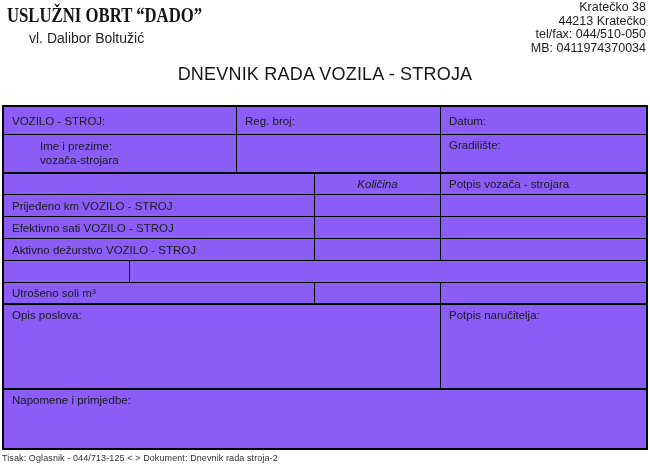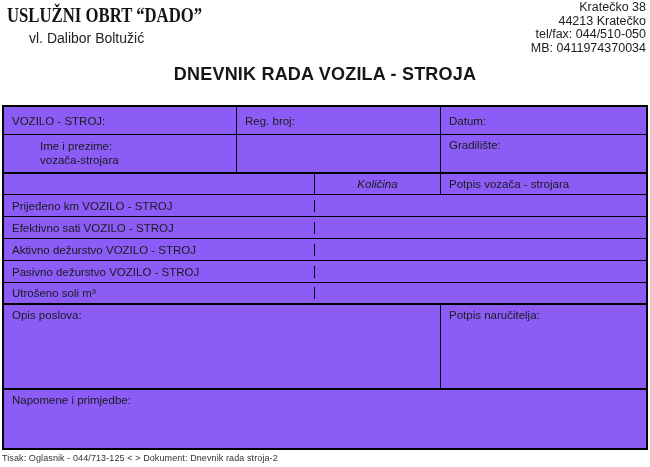--- a/index.html
+++ b/index.html
@@ -16,39 +16,39 @@
     display:inline-block; transform:scaleX(0.76); transform-origin:0 0;
     white-space:nowrap; color:#141414; letter-spacing:0px;
   }
   .owner { font-size:14px; margin-top:2px; padding-left:22px; color:#222; }
   .contact {
     position:absolute; right:4px; top:1px; text-align:right;
     font-size:12.5px; line-height:13.5px; color:#1c1c1c;
   }
   .doc-title {
     position:absolute; left:0; right:0; top:64px; text-align:center;
-    font-size:18px; font-weight:700; letter-spacing:0.2px; color:#161616;
+    font-size:18px; font-weight:400; letter-spacing:0.2px; color:#161616;
   }
   
   .form-table {
     position:absolute; left:2px; top:105px; width:646px; height:345px;
     border:2px solid #000; display:flex; flex-direction:column; background:#8b5cf6;
   }
   .row { display:flex; flex-direction:row; width:100%; }
   .row.bb1 { border-bottom:1px solid #000; }
   .row.bb2 { border-bottom:2px solid #000; }
   .cell { position:relative; display:flex; align-items:center; padding-left:8px; font-size:11.5px; }
   .cell.br { border-right:1px solid #000; }
   .cell.top { align-items:flex-start; padding-top:4px; }
   .cell.center-h { justify-content:center; padding-left:0;font-style:italic; }
   .cell.grow { flex:1; }
   .w233 { width:233px; } .w204 { width:204px; }
   .w311 { width:311px; } .w126 { width:126px; }
   .w437 { width:437px; }
-  .h28 { height:28px; } .h39 { height:39px; } .h22 { height:22px;align-items:center; }
+  .h28 { height:28px; } .h39 { height:39px; } .h22 { height:22px; }
   .h85 { height:85px; }
   .row.fill { flex:1; }
   .two-line { line-height:14px;margin-left:28px; }
   
   .print-footer {
     position:absolute; left:2px; top:453px; font-size:9px; color:#333; letter-spacing:0.1px;
   }
 </style>
 </head>
 <body>
@@ -103,21 +103,20 @@
       <div class="cell br w311">Efektivno sati VOZILO - STROJ</div>
       <div class="cell br w126"></div>
       <div class="cell grow"></div>
     </div>
     <div class="row bb1 h22">
       <div class="cell br w311">Aktivno dežurstvo VOZILO - STROJ</div>
       <div class="cell br w126"></div>
       <div class="cell grow"></div>
     </div>
     <div class="row bb1 h22">
-      <div class="cell br w311">Pasivno dežurstvo VOZILO - STROJ</div>
       <div class="cell br w126"></div>
       <div class="cell grow"></div>
     </div>
     <div class="row bb2 h22">
       <div class="cell br w311">Utrošeno soli m³</div>
       <div class="cell br w126"></div>
       <div class="cell grow"></div>
     </div>
 
     <div class="row bb2 h85">

